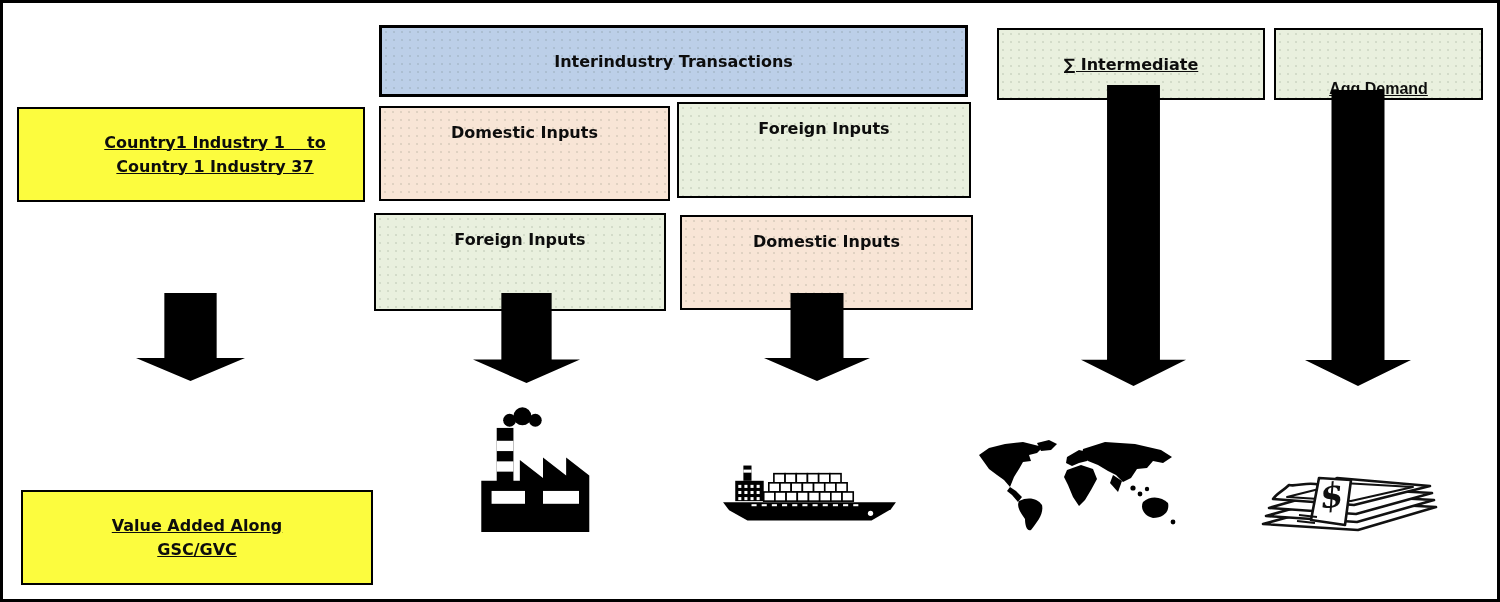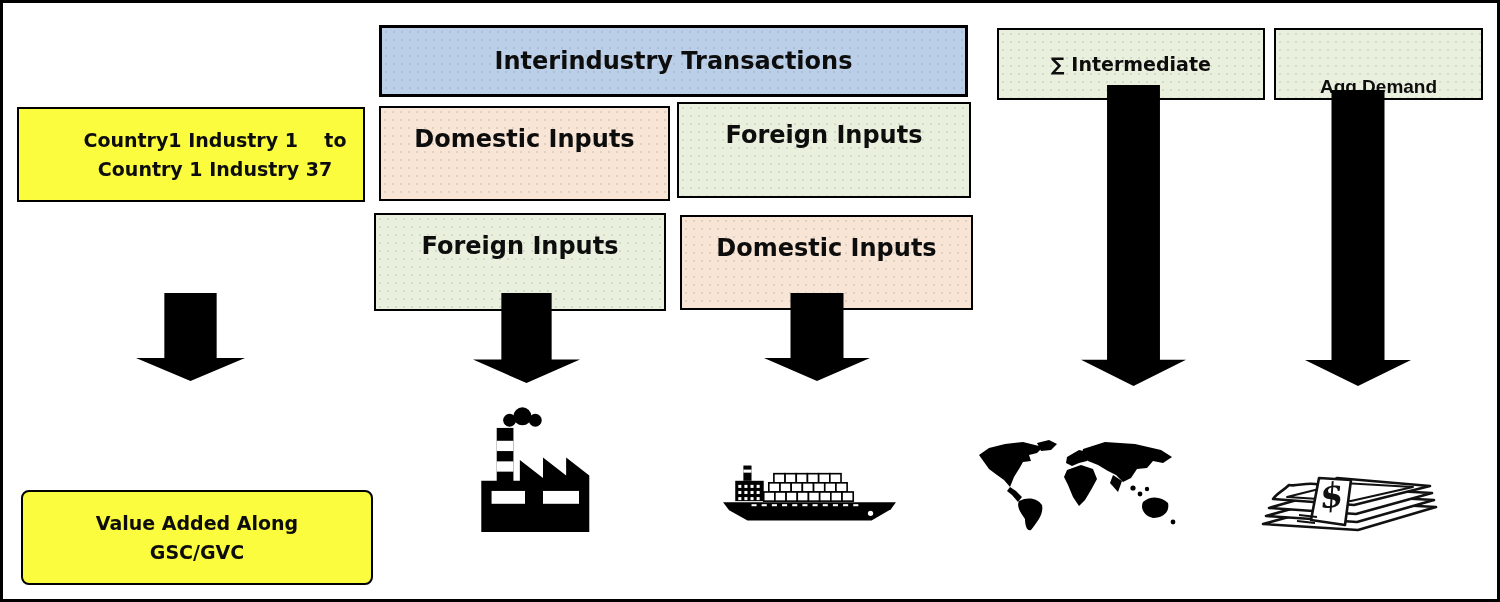--- a/index.html
+++ b/index.html
@@ -17,30 +17,30 @@
     background-image:radial-gradient(rgba(60,80,60,0.13) 1px, transparent 1.2px);
     background-size:8px 8px;
   }
   .yellow{background-color:#fcfc3e;}
   .blue{background-color:#bccfe8;}
   .peach{background-color:#f8e5d6;}
   .green{background-color:#e9f0de;}
   .prewrap{white-space:pre-wrap;line-height:1.5;}
   .toplabel{align-items:flex-start;}
   .toplabel .prewrap{padding-top:13px;}
-  .fs19{font-size:19px;}
-  .fs20{font-size:24px;}
+  .fs19{font-size:16px;text-decoration:underline;}
+  .fs20{font-size:16px;}
   .arrow{position:absolute;background:#000;z-index:6;}
   .icon-wrap{position:absolute;z-index:2;}
 
   
   .b-c1{left:14px;top:104px;width:348px;height:95px;padding-left:48px;}
   .b-c2{left:13px;top:208px;width:347px;height:95px;}
   .b-c56{left:14px;top:368px;width:347px;height:94px;}
-  .b-va{left:18px;top:487px;width:352px;height:95px;border-radius:8px;}
+  .b-va{left:18px;top:487px;width:352px;height:95px;}
   
   .b-hdr{left:376px;top:22px;width:589px;height:72px;border-width:3px;}
   .b-r1l{left:376px;top:103px;width:291px;height:95px;}
   .b-r1r{left:674px;top:99px;width:294px;height:96px;}
   .b-r2l{left:371px;top:210px;width:292px;height:98px;}
   .b-r2r{left:677px;top:212px;width:293px;height:95px;}
   
   .b-sum{left:994px;top:25px;width:268px;height:72px;}
   .b-agg{left:1271px;top:25px;width:209px;height:72px;font-family:"Liberation Sans",sans-serif;align-items:flex-end;}
 

